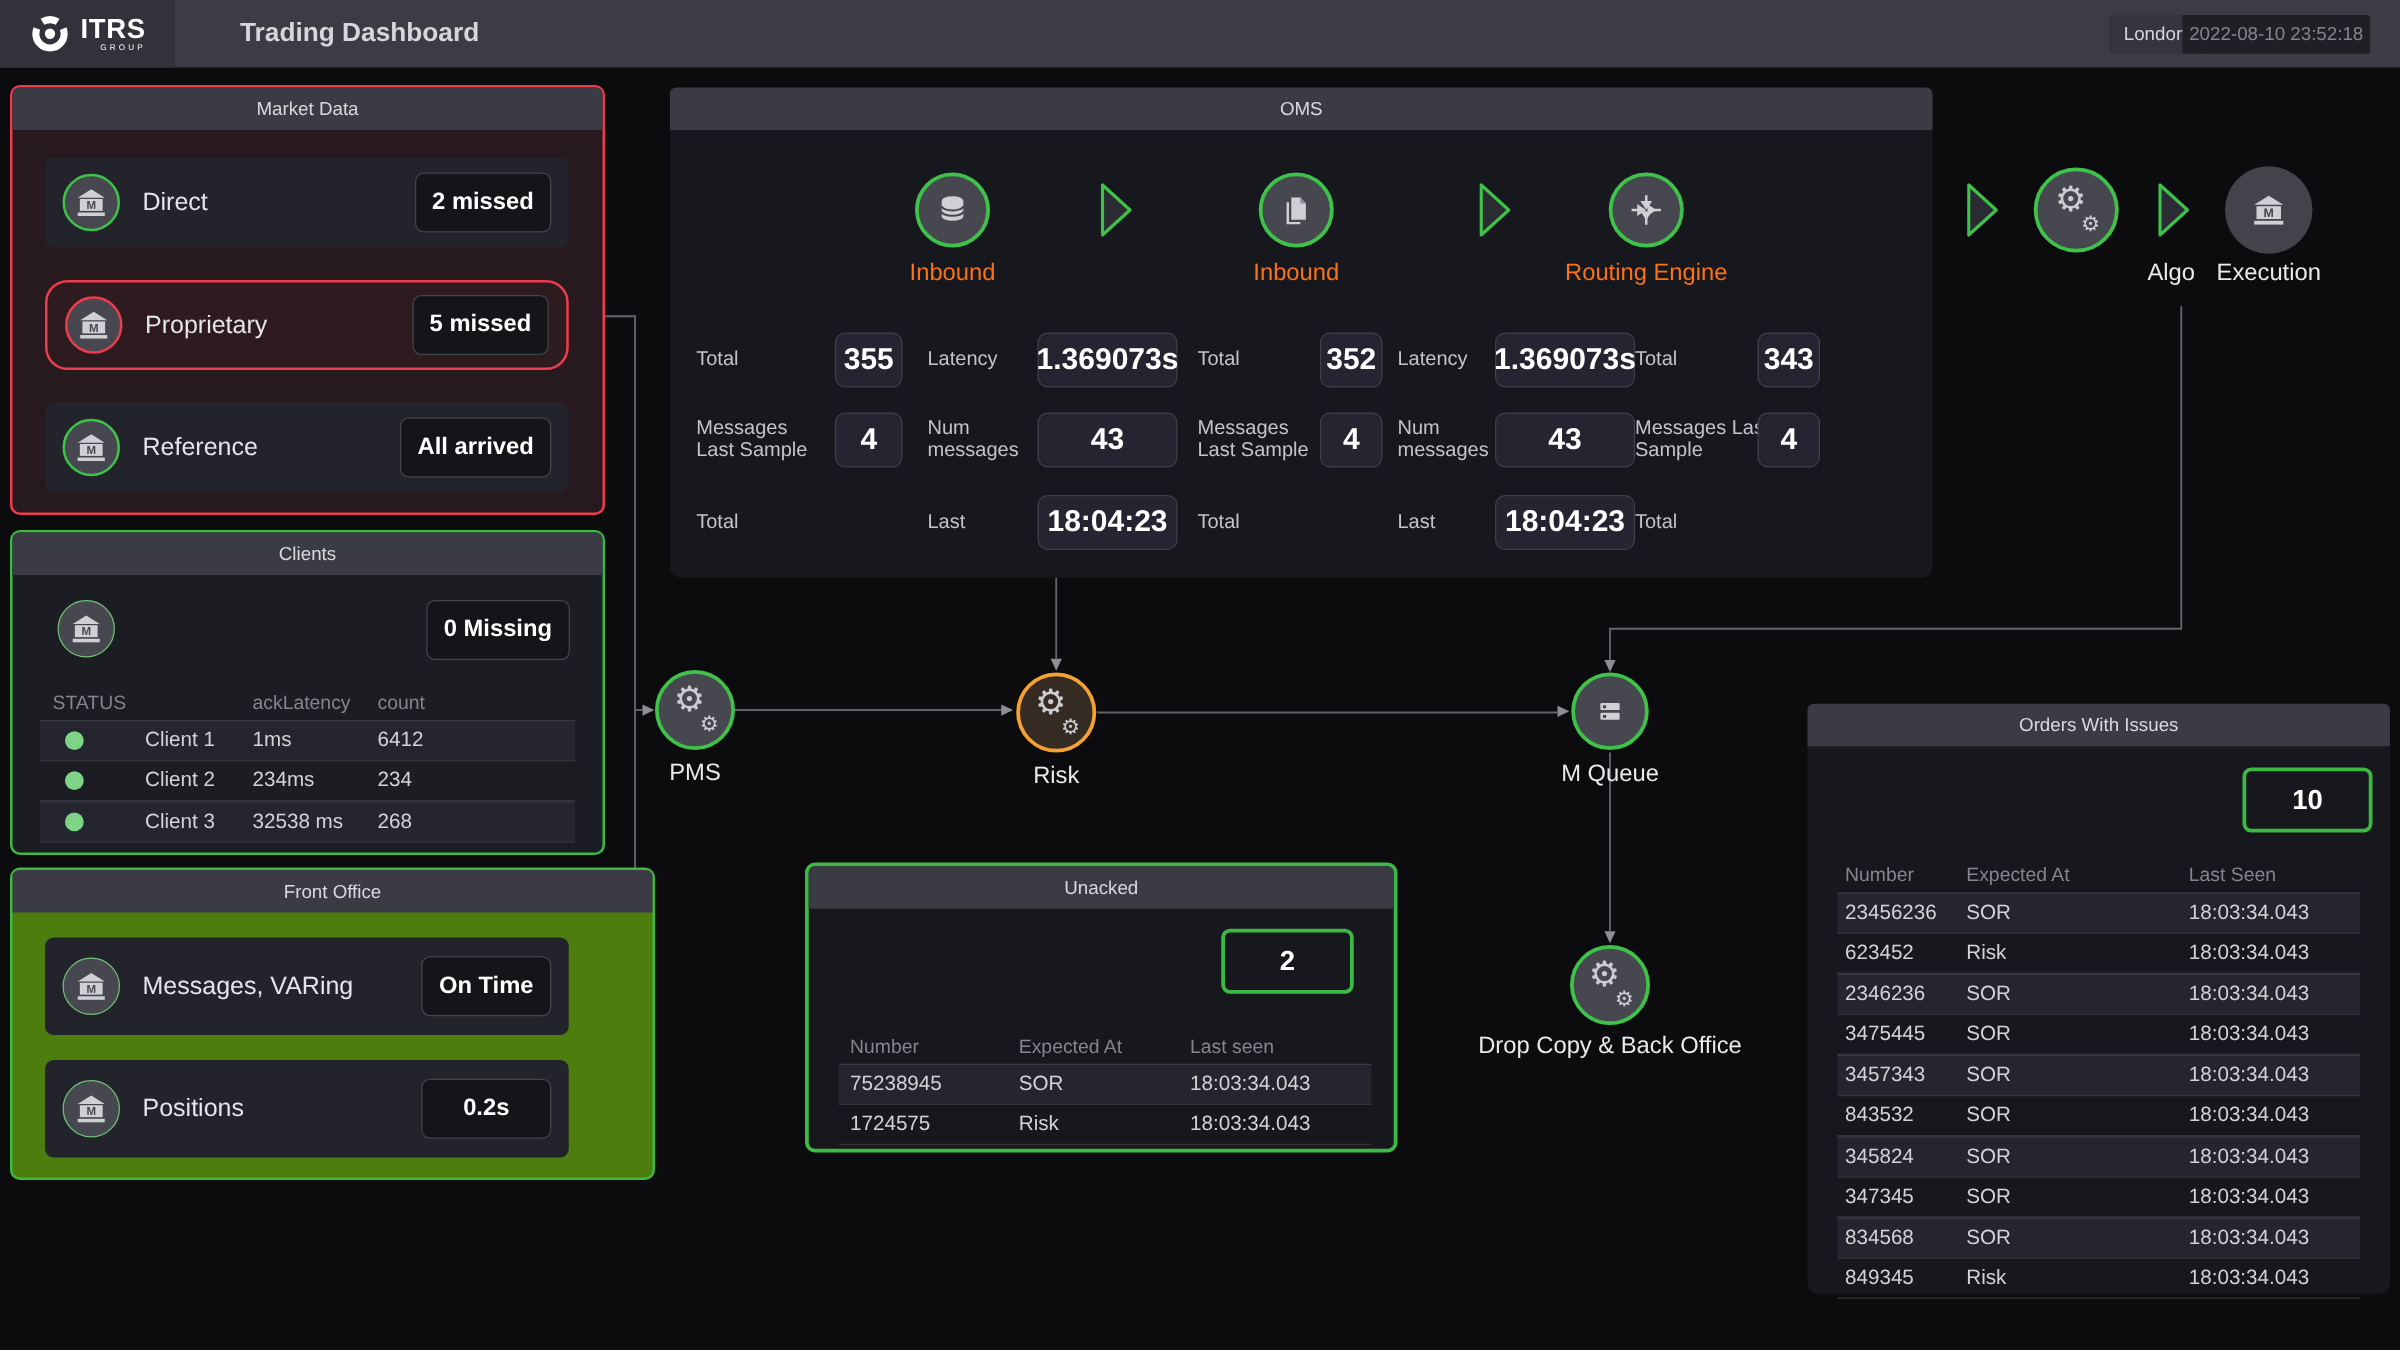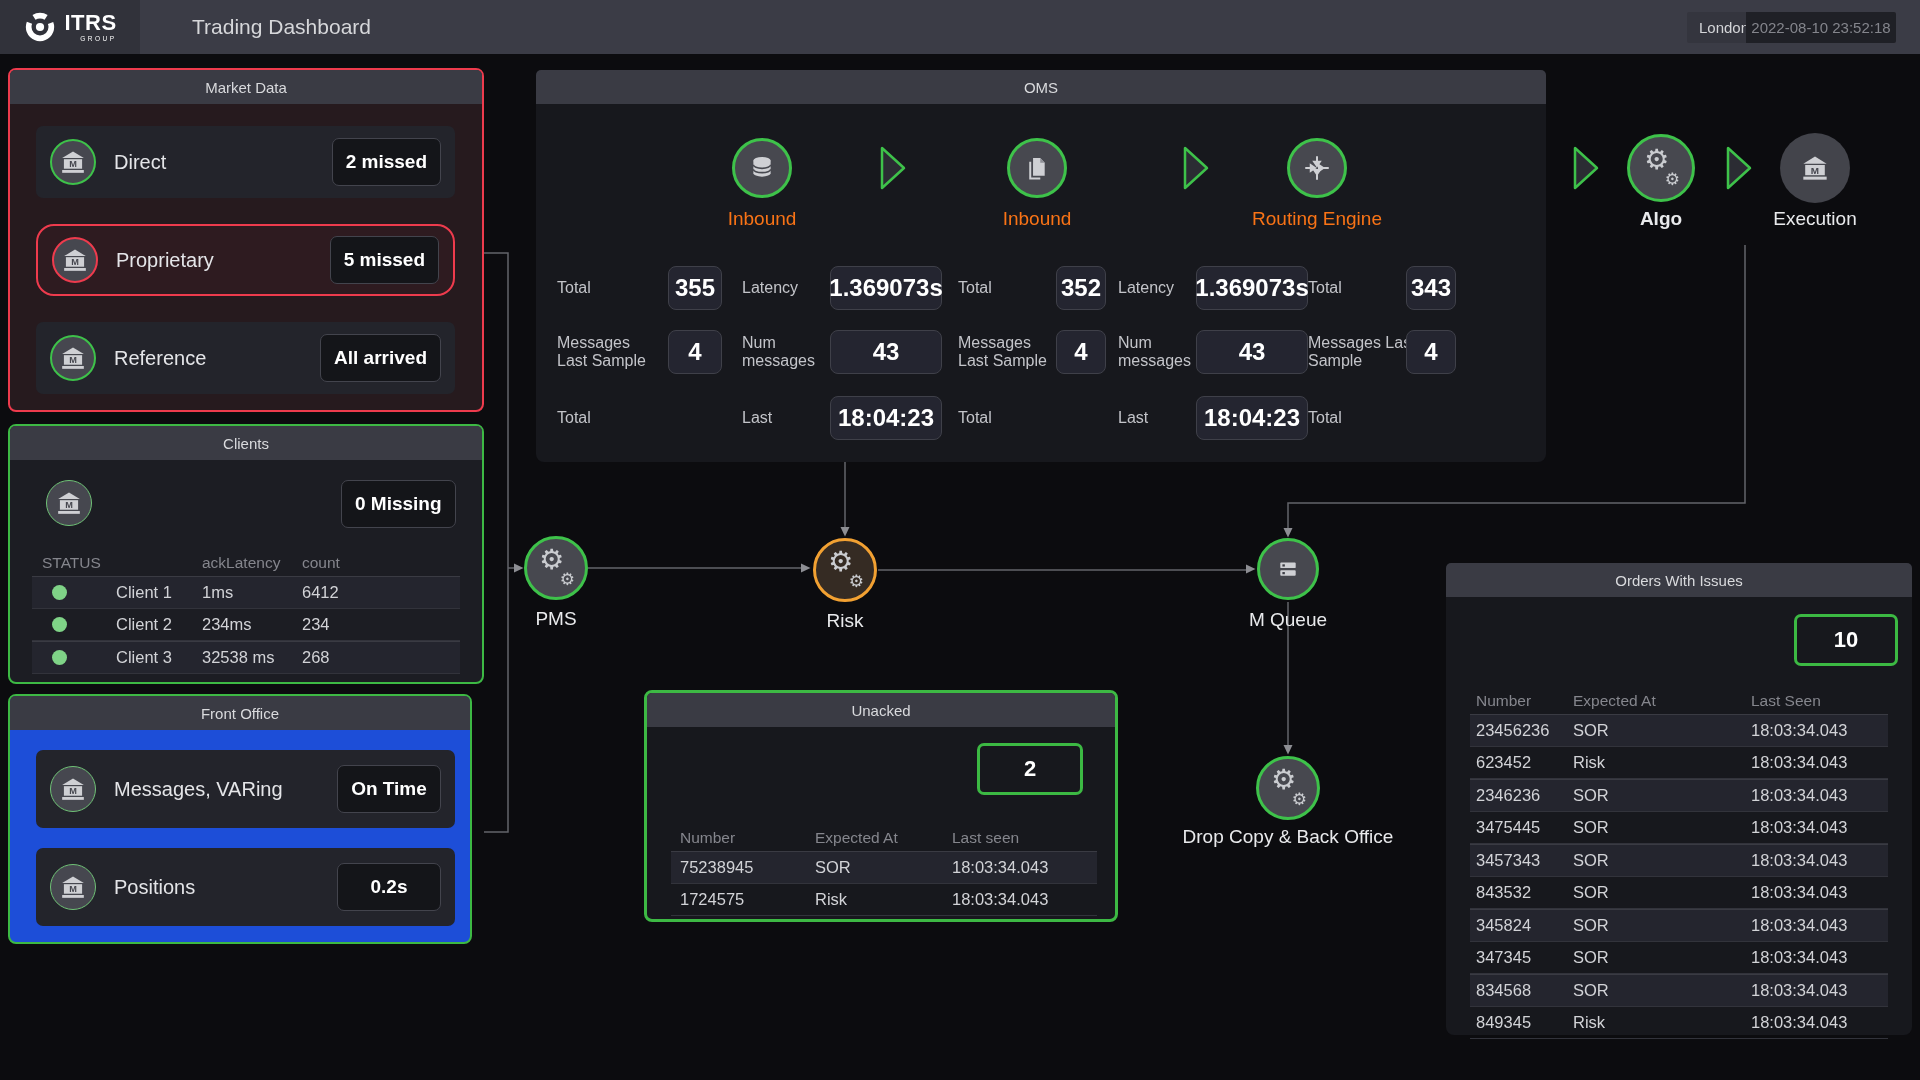--- a/index.html
+++ b/index.html
@@ -4,32 +4,32 @@
 <style>
   html,body{margin:0;padding:0;background:#0c0c0f;}
   body{font-family:"Liberation Sans","DejaVu Sans",sans-serif;}
   .stage{position:relative;width:1920px;height:1080px;background:#0c0c0f;overflow:hidden;}
 
   
   .topbar{position:absolute;left:0;top:0;width:1920px;height:54px;background:#3b3c46;z-index:4;}
   .logo-area{position:absolute;left:0;top:0;width:140px;height:54px;background:#31323a;display:flex;align-items:center;justify-content:center;gap:7px;}
   .logo-txt{color:#fff;font-size:22px;font-weight:bold;letter-spacing:.5px;line-height:1;}
   .logo-sub{display:block;color:#fff;font-size:6.5px;letter-spacing:2.5px;text-align:right;margin-top:2px;font-weight:normal;}
-  .app-title{position:absolute;left:192px;top:0;height:54px;display:flex;align-items:center;font-size:21px;color:#d6d7da;}
+  .app-title{position:absolute;left:192px;top:0;height:54px;display:flex;align-items:center;font-size:21px;color:#d6d7da;font-weight:bold;}
   .loc-box{position:absolute;left:1687px;top:12px;height:31px;padding:0 12px;background:#34353e;color:#d4d5d8;font-size:15px;display:flex;align-items:center;border-radius:2px 0 0 2px;}
   .time-box{position:absolute;left:1746px;top:12px;width:150px;height:31px;background:#1f2026;color:#84858c;font-size:15px;display:flex;align-items:center;justify-content:center;border-radius:0 2px 2px 0;}
 
   
   .panel{position:absolute;background:#17181d;border-radius:8px;z-index:2;box-sizing:border-box;}
   .panel-header{height:34px;background:#3a3b44;border-radius:5px 5px 0 0;display:flex;align-items:center;justify-content:center;font-size:15px;color:#d9dadd;}
 
   
   .p-market{left:8px;top:68px;width:476px;height:344px;border:2.5px solid #ee3b4d;background:#261a1e;}
   .p-clients{left:8px;top:424px;width:476px;height:260px;border:2.5px solid #3db944;background:#1c1d23;}
-  .p-front{left:8px;top:694px;width:464px;height:250px;border:2.5px solid #3db944;background:#1d4ed8;}
+  .p-front{left:8px;top:694px;width:516px;height:250px;border:2.5px solid #3db944;background:#4d7c0f;}
 
   .item-row{position:absolute;left:26px;width:419px;height:72px;background:#23242b;border-radius:7px;display:flex;align-items:center;padding:0 14px;box-sizing:border-box;}
   .item-row.alert{background:#2e1b20;border:2px solid #ee3b4d;}
   .fo-row{height:78px;}
   .circle-icon{width:46px;height:46px;border-radius:50%;background:#46474f;display:flex;align-items:center;justify-content:center;box-sizing:border-box;flex:none;}
   .ring-green{border:2.5px solid #3ec24a;}
   .ring-red{border:2.5px solid #ee3b4d;}
   .ring-thin{border:1.5px solid #6fc276;}
   .item-label{flex:1;margin-left:18px;font-size:20px;color:#e4e5e8;}
   .badge{min-width:76px;height:46px;background:#141519;border:1px solid #43444d;border-radius:7px;color:#fff;font-weight:bold;font-size:19px;display:flex;align-items:center;justify-content:center;padding:0 13px;box-sizing:content-box;}
@@ -320,21 +320,21 @@
       </span>
   </div>
   <span class="tri" style="left:1726px;top:146px;"><svg width="26" height="44" viewBox="0 0 26 44">
         <use href="#sym-tri"></use>
       </svg></span>
   <div class="fnode f-plain" style="left:1780px;top:133px;width:70px;height:70px;">
     <svg width="28" height="28" viewBox="0 0 24 24">
         <use href="#sym-bank"></use>
       </svg>
   </div>
-  <div class="fnode-label" style="left:1551px;top:208px;width:220px;font-weight:bold;">Algo</div>
+  <div class="fnode-label" style="left:1627px;top:208px;width:220px;">Algo</div>
   <div class="fnode-label" style="left:1705px;top:208px;width:220px;">Execution</div>
 
   <div class="fnode f-green" style="left:524px;top:536px;width:64px;height:64px;">
     <span class="gears">
         <span class="gear-big">⚙</span>
         <span class="gear-small">⚙</span>
       </span>
   </div>
   <div class="fnode f-orange" style="left:813px;top:538px;width:64px;height:64px;">
     <span class="gears">

